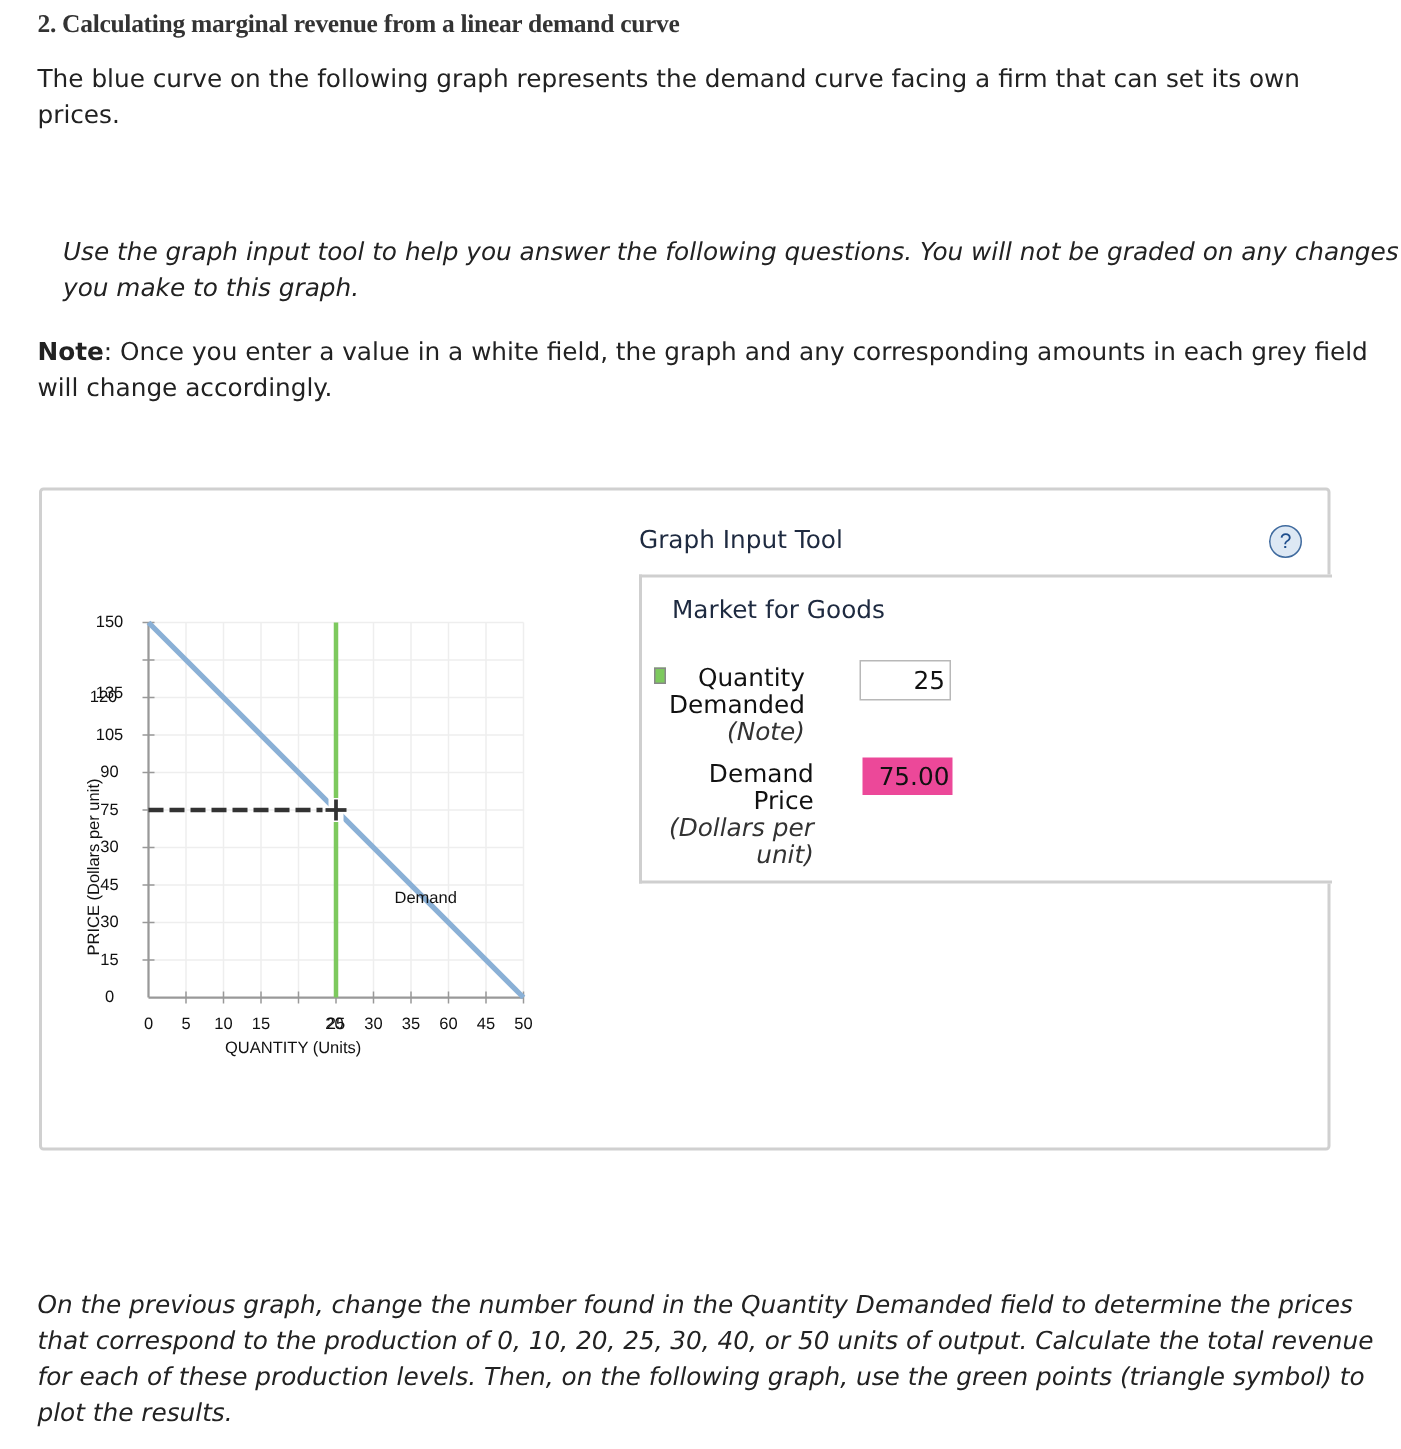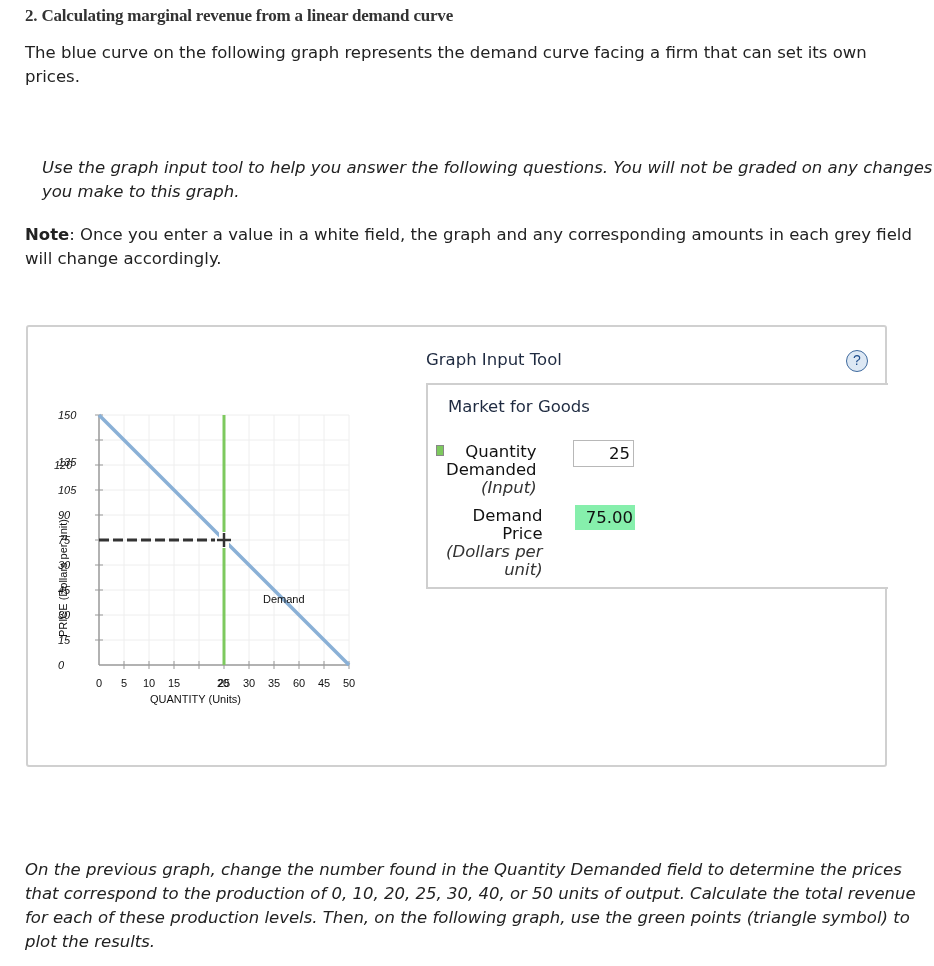--- a/index.html
+++ b/index.html
@@ -12,21 +12,21 @@
   .p3 { top: 223px; }
   .p4 { top: 858px; font-style: italic; }
   .para b { font-weight: bold; }
 
   .panel { position: absolute; left: 26px; top: 325px; width: 861px; height: 442px;
            border: 2px solid #d0d0d0; border-radius: 3px; background: #fff; box-sizing: border-box; }
 
   .graph { position: absolute; left: 0; top: 0; width: 934px; height: 966px; pointer-events: none; }
   .graph * { pointer-events: auto; }
   .tick-label { position: absolute; font-family: "Liberation Sans", sans-serif; font-size: 11px; color: #111; }
-  .ylab { text-align: left; width: 30px; font-style: italic; }
+  .ylab { text-align: center; width: 30px; }
   .xlab { text-align: center; width: 20px; }
   .axis-title-x { position: absolute; left: 150px; top: 693px; font-family: "Liberation Sans", sans-serif; font-size: 11px; color: #111; }
   .axis-title-y { position: absolute; left: -12px; top: 572px; width: 150px; text-align: center;
                   transform: rotate(-90deg); transform-origin: center; font-family: "Liberation Sans", sans-serif; font-size: 11px; color: #111; }
   .curve-label { position: absolute; left: 263px; top: 593px; font-family: "Liberation Sans", sans-serif; font-size: 11px; color: #111; }
 
   .tool-title { position: absolute; left: 426px; top: 350px; font-size: 16.5px; color: #1e2a40; }
   .help-icon { position: absolute; left: 846px; top: 350px; width: 22px; height: 22px; border-radius: 50%;
                border: 1.5px solid #3f6a9e; background: #dde8f4; box-sizing: border-box;
                color: #1e4d8c; font-size: 14px; text-align: center; line-height: 19px; font-family: "Liberation Sans", sans-serif; }
@@ -34,21 +34,21 @@
               border: 2px solid #cfcfcf; border-right: none; box-sizing: border-box; background: #fff; }
   .market-title { position: absolute; left: 448px; top: 397px; font-size: 16.5px; color: #1e2a40; }
   .swatch { position: absolute; left: 436px; top: 445px; width: 6px; height: 9px; background: #7dc95e; border: 1px solid #888; }
   .field-label { position: absolute; left: 446px; font-size: 16.5px; line-height: 18px; color: #111; text-align: right; }
   .field-label i { color: #333; }
   .fl1 { top: 443px; }
   .fl2 { top: 507px; }
   .qty-input { position: absolute; left: 573px; top: 440px; width: 61px; height: 27px; box-sizing: border-box;
                border: 1px solid #b8b8b8; background: #fff; text-align: right; font-size: 16.5px;
                padding: 0 3px 0 0; font-family: "DejaVu Sans", sans-serif; color: #111; outline: none; }
-  .price-out { position: absolute; left: 575px; top: 505px; width: 60px; height: 25px; background: #86efac;
+  .price-out { position: absolute; left: 575px; top: 505px; width: 60px; height: 25px; background: #ec4899;
                text-align: right; font-size: 16.5px; line-height: 25px; padding-right: 2px; box-sizing: border-box; color: #111; }
 </style>
 </head>
 <body>
 
 <div class="title">2. Calculating marginal revenue from a linear demand curve</div>
 <div class="para p1">The blue curve on the following graph represents the demand curve facing a firm that can set its own prices.</div>
 <div class="para p2">Use the graph input tool to help you answer the following questions. You will not be graded on any changes you make to this graph.</div>
 <div class="para p3"><b>Note</b><span>: Once you enter a value in a white field, the graph and any corresponding amounts in each grey field will change accordingly.</span></div>
 
@@ -142,21 +142,21 @@
 <div class="curve-label">Demand</div>
 
 <div class="tool-title">Graph Input Tool</div>
 <div class="help-icon">?</div>
 <div class="tool-box"></div>
 <div class="market-title">Market for Goods</div>
 <div class="swatch"></div>
 <div class="field-label fl1">
   <div>Quantity</div>
   <div>Demanded</div>
-  <i>(Input)</i>
+  <i>(Note)</i>
 </div>
 <input class="qty-input" type="text" value="25" style="">
 <div class="field-label fl2">
   <div>Demand</div>
   <div>Price</div>
   <div><i>(Dollars per</i></div>
   <div><i>unit)</i></div>
 </div>
 <div class="price-out">75.00</div>
 

